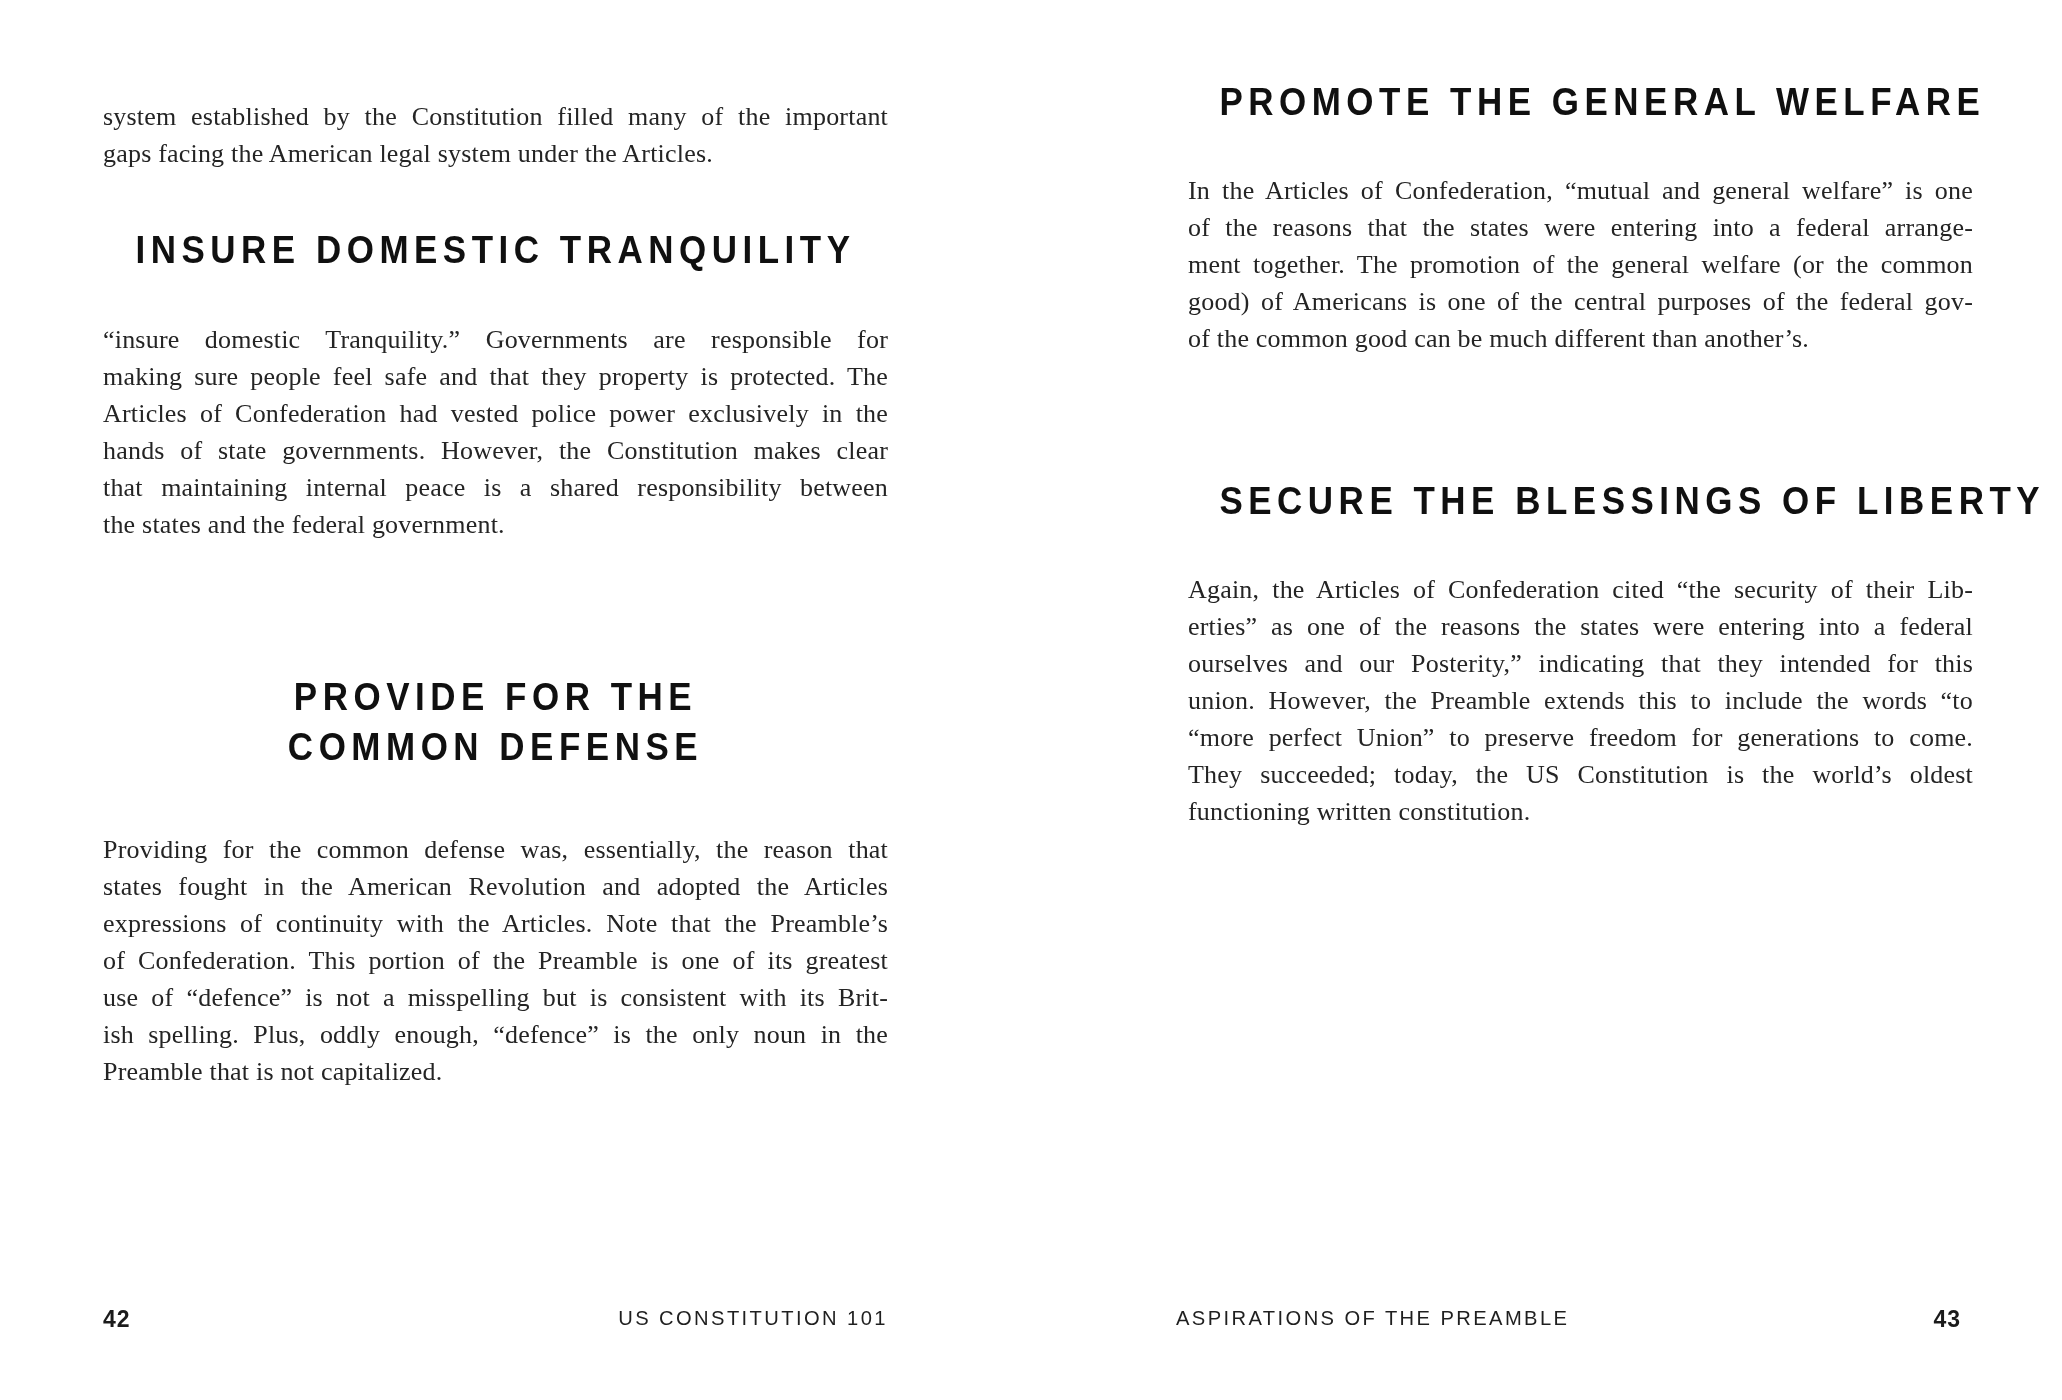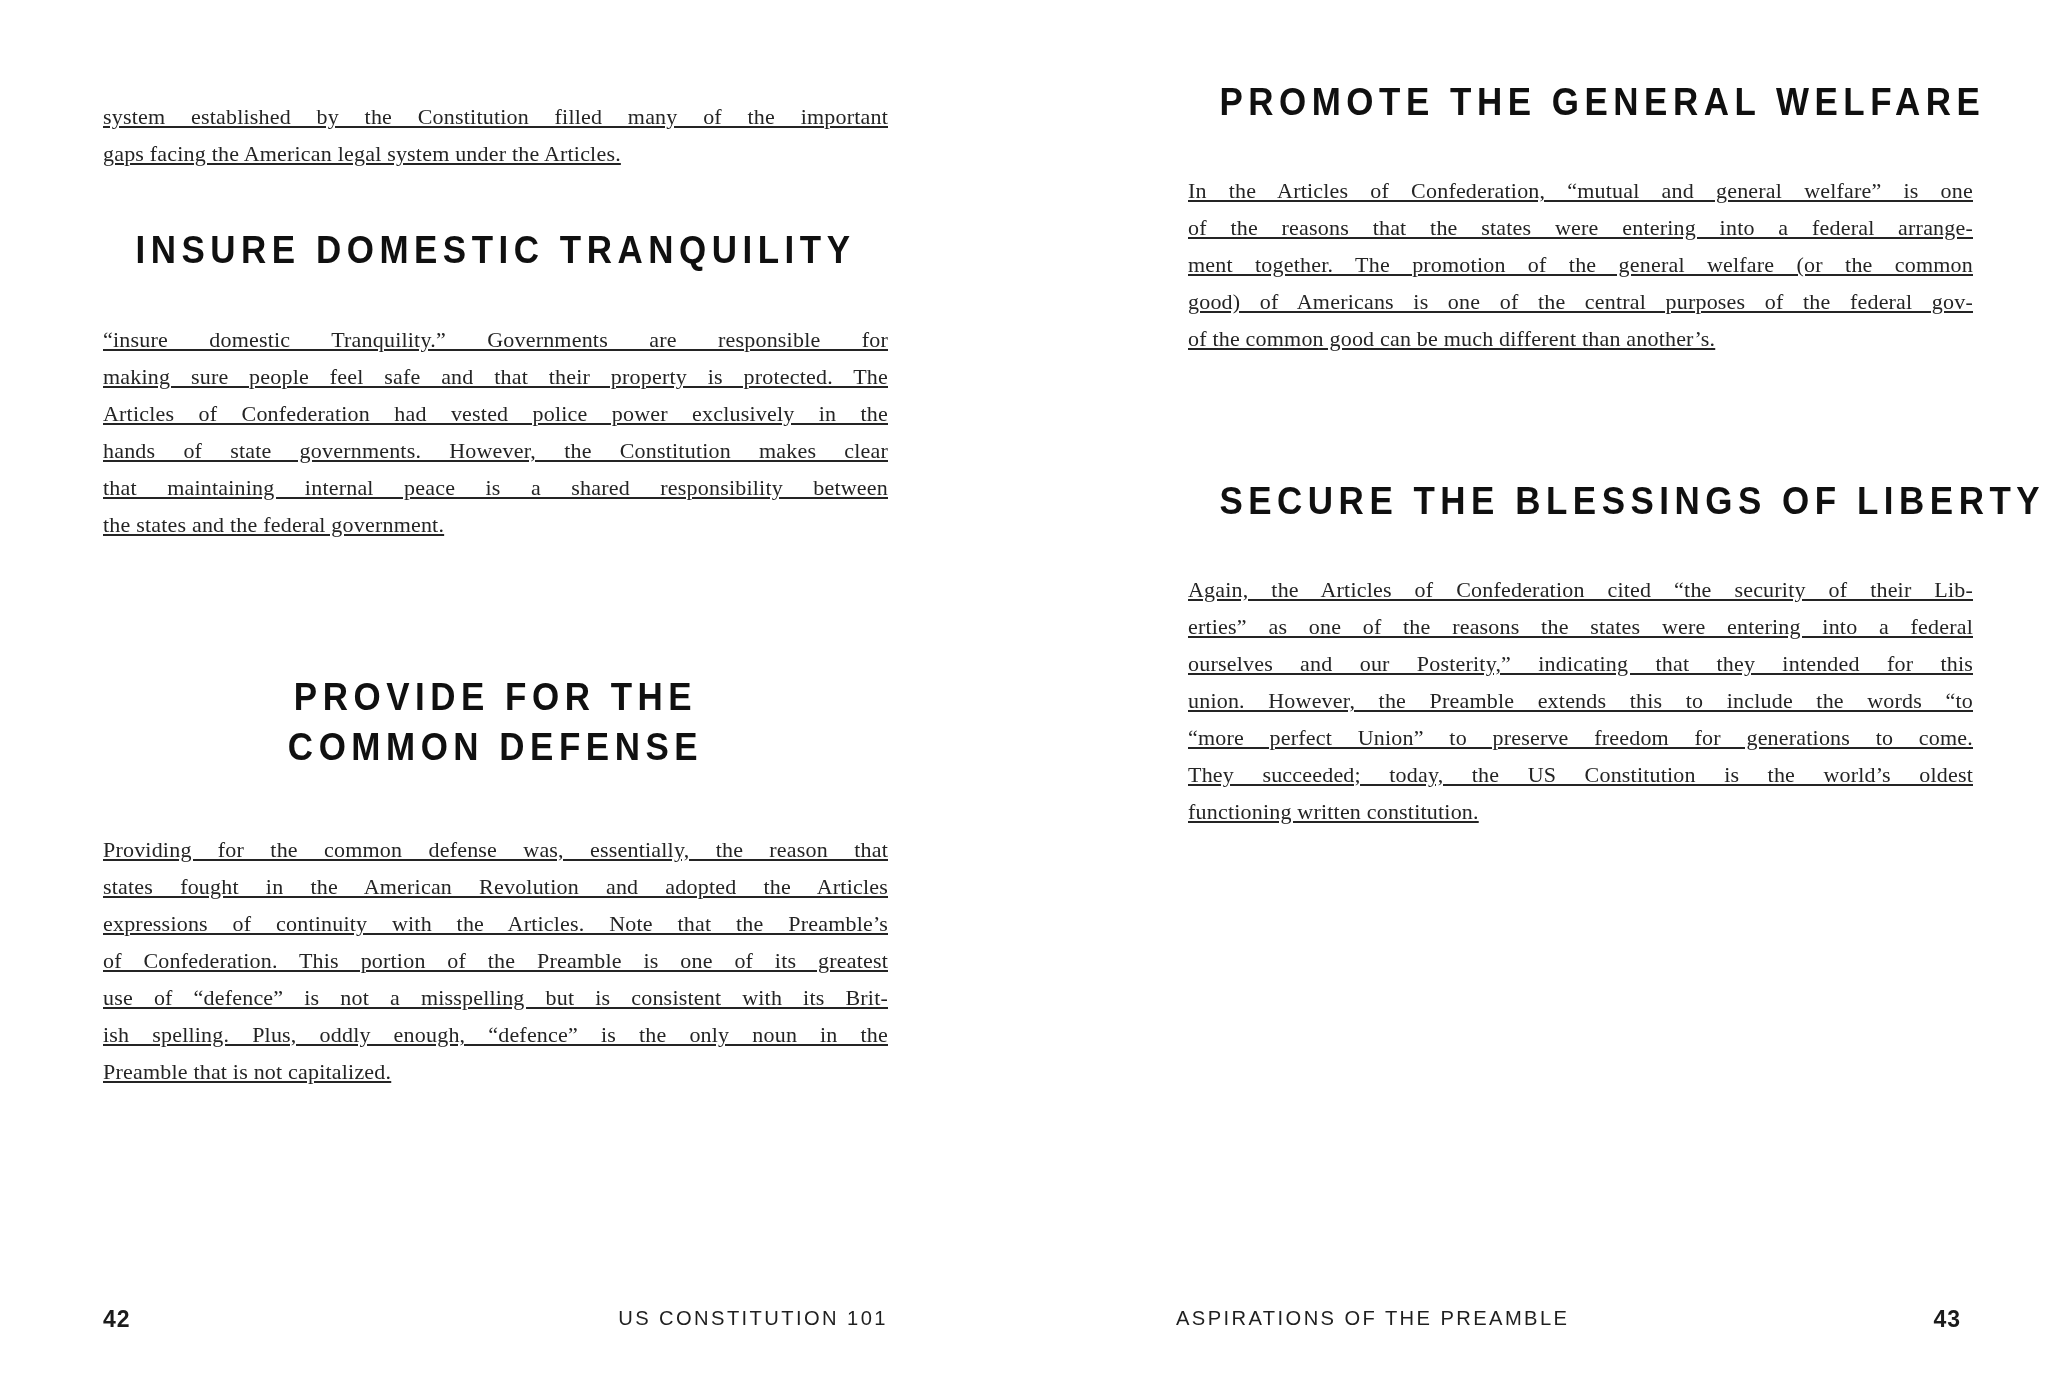--- a/index.html
+++ b/index.html
@@ -12,29 +12,28 @@
     color: #242424;
     overflow: hidden;
   }
   .pagecol { position: absolute; top: 0; width: 785px; height: 1400px; }
   .col-left { left: 103px; }
   .col-right { left: 1176px; margin-left: 12px; }
   .block { position: absolute; left: 0; width: 785px; }
 
   
   .bl {
-    font-size: 22px;
+    font-size: 26px;
     height: 37px;
     line-height: 37px;
     white-space: nowrap;
     text-align: justify;
     text-align-last: justify;
     overflow: hidden;
     letter-spacing: 0.2px;
-    text-decoration: underline;
   }
   .bl.last { text-align: right; text-align-last: left; }
 
   
   .hd {
     font-family: "Liberation Sans", sans-serif;
     font-weight: 700;
     color: #101010;
     font-size: 38px;
     line-height: 44px;
@@ -71,21 +70,21 @@
 
     <div class="block" style="top:98px">
       <div class="bl">system established by the Constitution filled many of the important</div>
       <div class="bl last">gaps facing the American legal system under the Articles.</div>
     </div>
 
     <div class="block hd" style="top:228px">INSURE DOMESTIC TRANQUILITY</div>
 
     <div class="block" style="top:321px">
       <div class="bl">“insure domestic Tranquility.” Governments are responsible for</div>
-      <div class="bl">making sure people feel safe and that their property is protected. The</div>
+      <div class="bl">making sure people feel safe and that they property is protected. The</div>
       <div class="bl">Articles of Confederation had vested police power exclusively in the</div>
       <div class="bl">hands of state governments. However, the Constitution makes clear</div>
       <div class="bl">that maintaining internal peace is a shared responsibility between</div>
       <div class="bl last">the states and the federal government.</div>
     </div>
 
     <div class="block hd two" style="top:672px">
       <div>PROVIDE FOR THE</div>
       <div>COMMON DEFENSE</div>
     </div>

